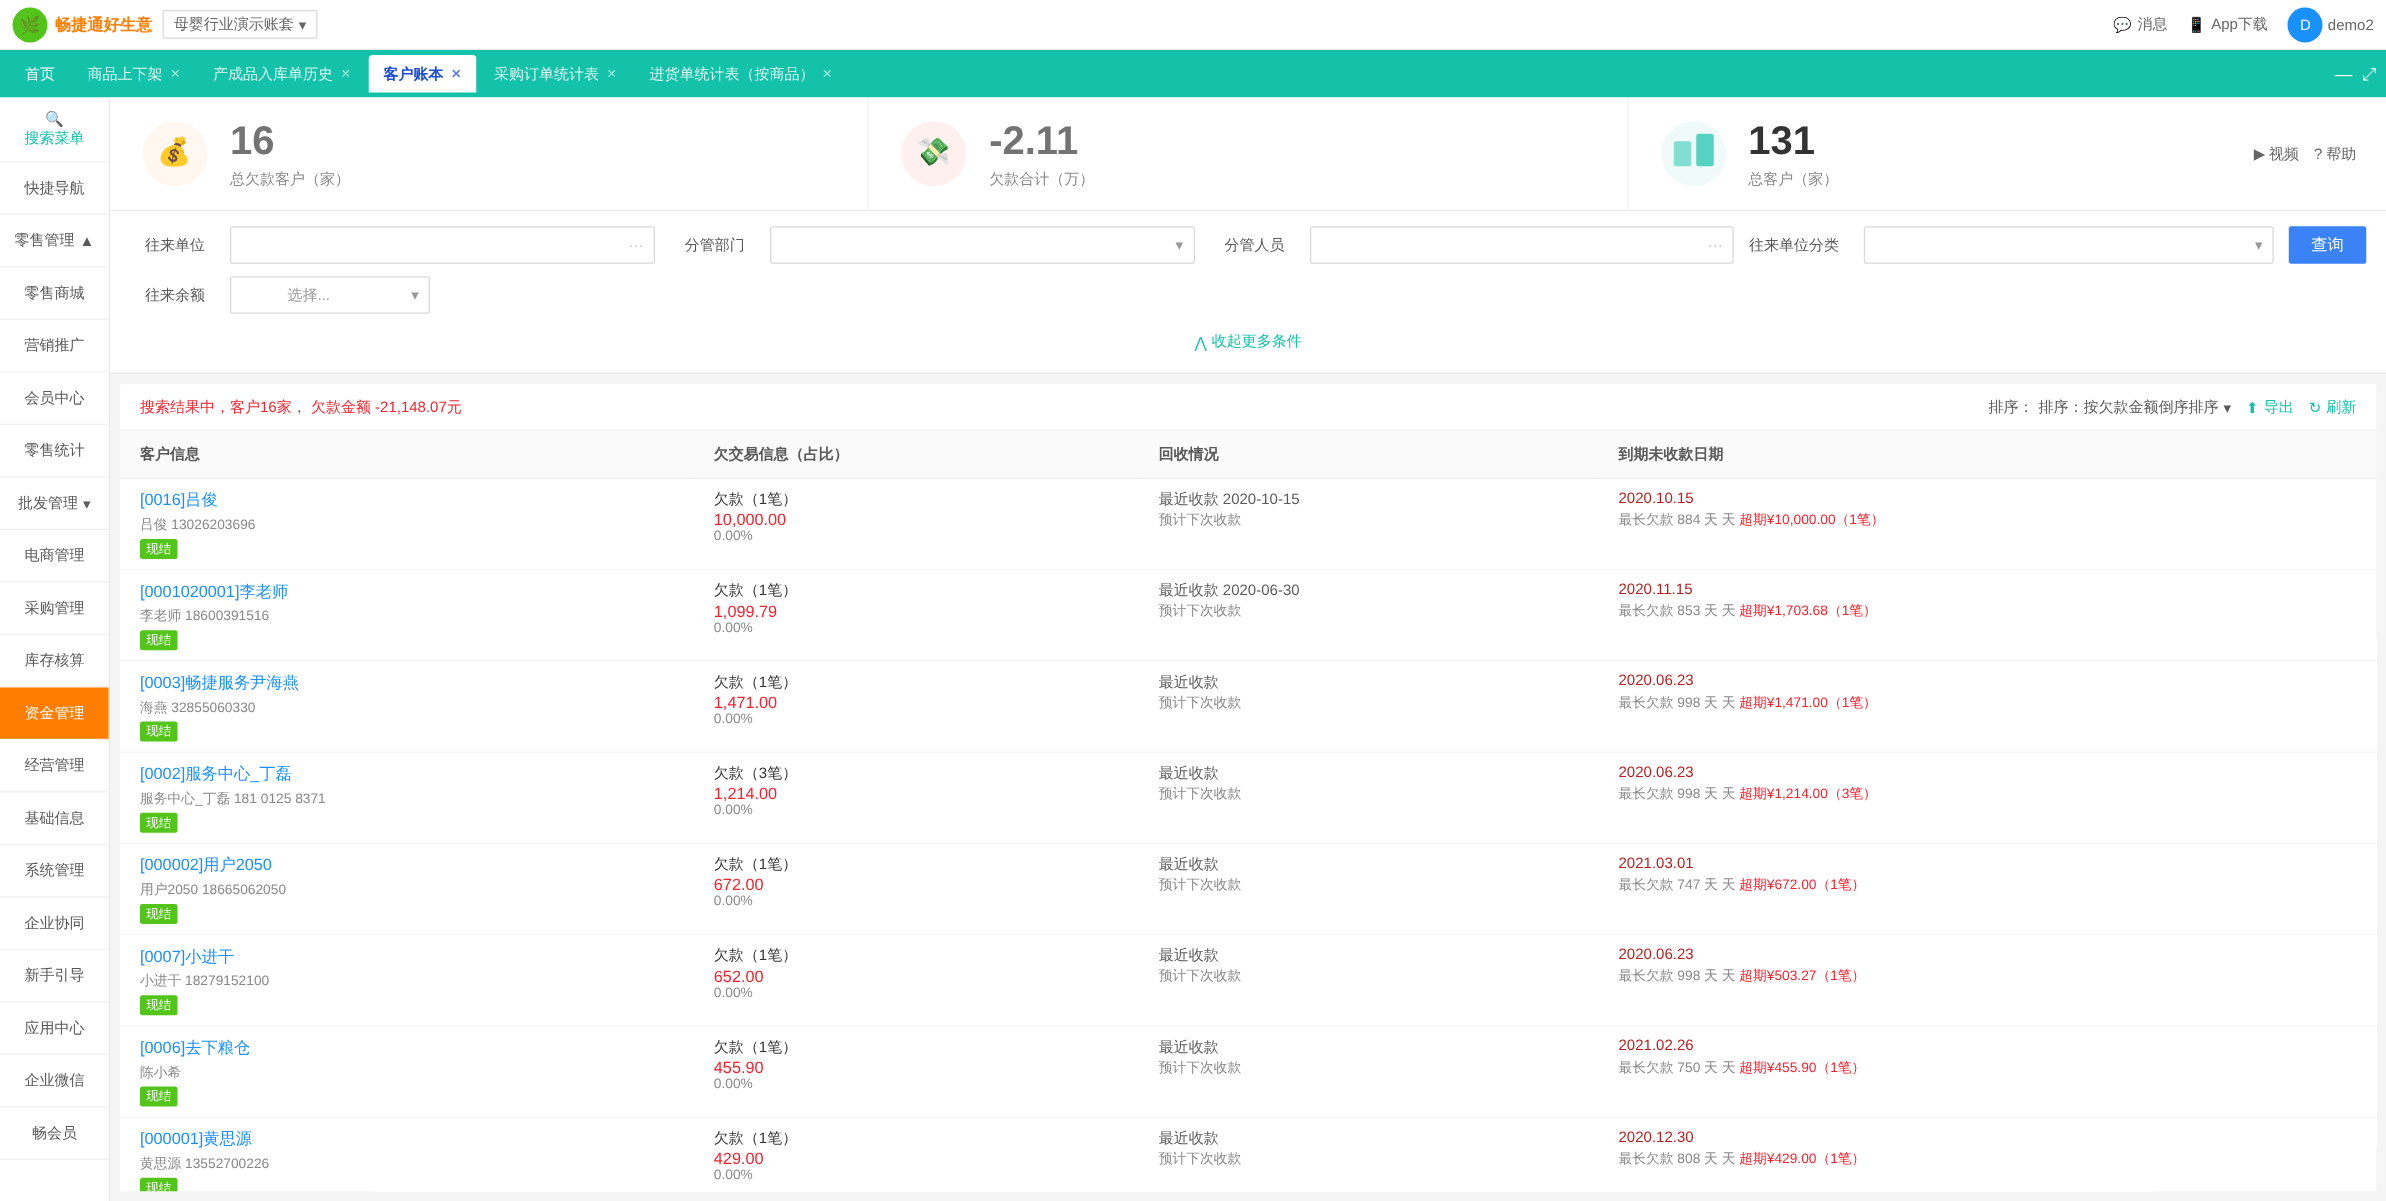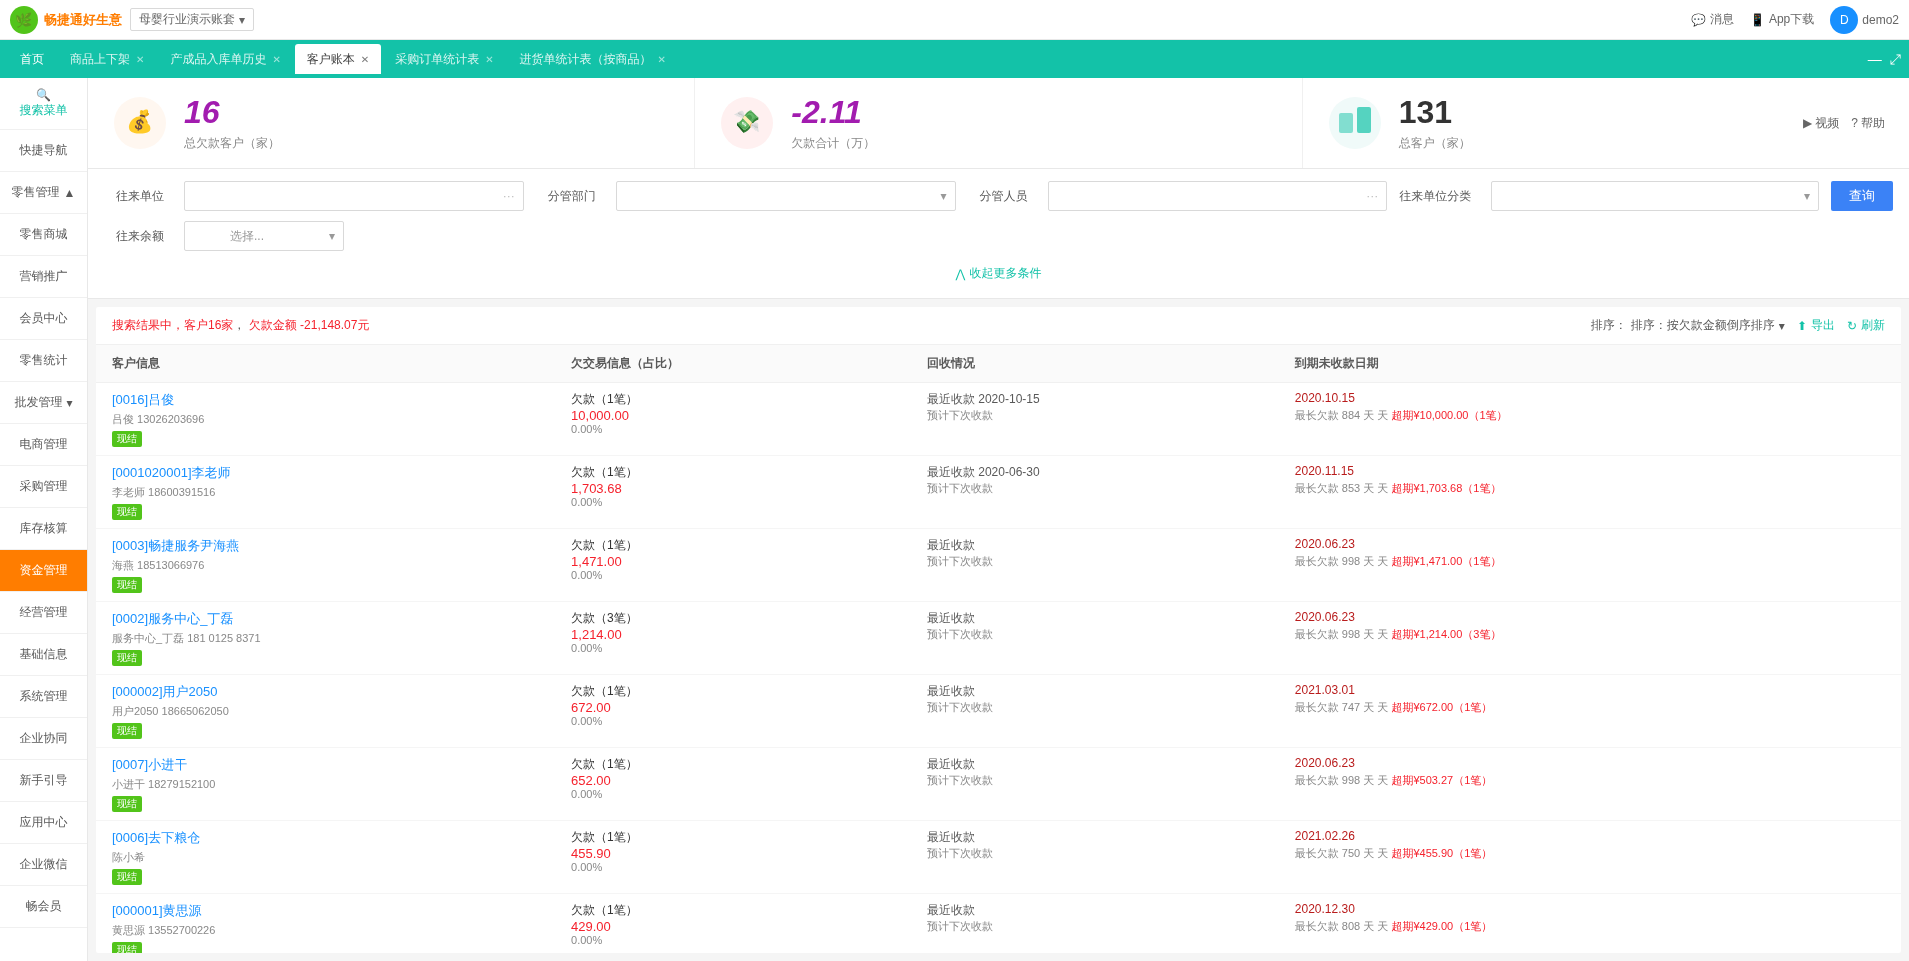--- a/index.html
+++ b/index.html
@@ -12,21 +12,21 @@
     .logo-icon { width: 28px; height: 28px; background: #52c41a; border-radius: 50%; display: flex; align-items: center; justify-content: center; color: #fff; font-size: 14px; }
     .brand-name { color: #ff7d00; font-weight: bold; font-size: 13px; }
     .store-selector { display: flex; align-items: center; gap: 4px; color: #666; font-size: 12px; border: 1px solid #d9d9d9; padding: 2px 8px; border-radius: 2px; cursor: pointer; }
     .top-bar-right { display: flex; align-items: center; gap: 16px; }
     .top-bar-btn { display: flex; align-items: center; gap: 4px; color: #666; font-size: 12px; cursor: pointer; }
     .avatar { width: 28px; height: 28px; border-radius: 50%; background: #1890ff; display: flex; align-items: center; justify-content: center; color: #fff; font-size: 12px; }
 
     
     .nav-tabs { display: flex; align-items: center; background: #13c2a8; height: 38px; padding: 0 8px; gap: 2px; }
     .nav-tab { display: flex; align-items: center; gap: 6px; padding: 0 12px; height: 30px; border-radius: 3px 3px 0 0; font-size: 12px; cursor: pointer; color: rgba(255,255,255,0.85); background: transparent; white-space: nowrap; }
-    .nav-tab.active { background: #fff; color: #404040; font-weight: normal; align-items: center; }
+    .nav-tab.active { background: #fff; color: #1d4ed8; font-weight: bold; align-items: center; }
     .nav-tab .close-icon { font-size: 10px; opacity: 0.7; }
     .nav-tab-home { background: transparent; color: #fff; }
     .nav-tab-actions { margin-left: auto; display: flex; gap: 8px; color: #fff; font-size: 14px; cursor: pointer; }
 
     
     .layout { display: flex; height: calc(961px - 40px - 38px); }
 
     
     .sidebar { width: 88px; background: #fff; border-right: 1px solid #e8e8e8; display: flex; flex-direction: column; overflow-y: auto; flex-shrink: 0; }
     .sidebar-item { padding: 12px 8px; text-align: center; cursor: pointer; font-size: 12px; color: #595959; border-bottom: 1px solid #f0f0f0; }
@@ -38,21 +38,21 @@
     .main-content { flex: 1; display: flex; flex-direction: column; overflow: hidden; background: #f5f5f5; }
 
     
     .stats-row { display: flex; background: #fff; border-bottom: 1px solid #e8e8e8; }
     .stat-card { flex: 1; display: flex; align-items: center; padding: 16px 24px; gap: 16px; border-right: 1px solid #f0f0f0; }
     .stat-card:last-child { border-right: none; }
     .stat-icon { width: 56px; height: 56px; display: flex; align-items: center; justify-content: center; }
     .stat-icon svg { width: 52px; height: 52px; }
     .stat-text { display: flex; flex-direction: column; gap: 4px; }
     .stat-number { font-size: 32px; font-weight: bold; }
-    .stat-number.red { color: #a21caf; font-style: italic; }
+    .stat-number.red { color: #737373; }
     .stat-number.black { color: #333; }
     .stat-label { font-size: 12px; color: #888; }
     .stat-card-actions { margin-left: auto; display: flex; gap: 12px; align-items: center; font-size: 12px; color: #666; }
 
     
     .filter-area { background: #fff; padding: 12px 16px; border-bottom: 1px solid #e8e8e8; }
     .filter-row { display: flex; align-items: center; gap: 12px; margin-bottom: 10px; }
     .filter-item { display: flex; align-items: center; gap: 20px; flex: 1; }
     .filter-label { font-size: 12px; color: #595959; white-space: nowrap; min-width: 60px; text-align: right; }
     .filter-input { flex: 1; height: 30px; border: 1px solid #d9d9d9; border-radius: 2px; padding: 0 8px; font-size: 12px; display: flex; align-items: center; color: #999; position: relative; cursor: pointer; background: #fff; }
@@ -370,38 +370,38 @@
     </td>
   </tr>
             <tr>
     <td>
       <div class="customer-name">[0001020001]李老师</div>
       <div class="customer-info">李老师 18600391516</div>
       <span class="tag-xian">现结</span>
     </td>
     <td>
       <div>欠款（1笔）</div>
-      <div class="amount-red">1,703.68</div>
+      <div class="amount-red">1,099.79</div>
       <div class="amount-pct">0.00%</div>
     </td>
     <td>
       <div class="last-collect">最近收款    2020-06-30</div>
       <div class="predict-collect">预计下次收款</div>
     </td>
     <td>
       <div class="overdue-date">2020.11.15</div>
       <div class="overdue-days">
         最长欠款 853 天 天 <span class="overdue-red">超期¥1,703.68（1笔）</span>
       </div>
     </td>
   </tr>
             <tr>
     <td>
       <div class="customer-name">[0003]畅捷服务尹海燕</div>
-      <div class="customer-info">海燕 18513066976</div>
+      <div class="customer-info">海燕 32855060330</div>
       <span class="tag-xian">现结</span>
     </td>
     <td>
       <div>欠款（1笔）</div>
       <div class="amount-red">1,471.00</div>
       <div class="amount-pct">0.00%</div>
     </td>
     <td>
       <div class="last-collect">最近收款</div>
       <div class="predict-collect">预计下次收款</div>

